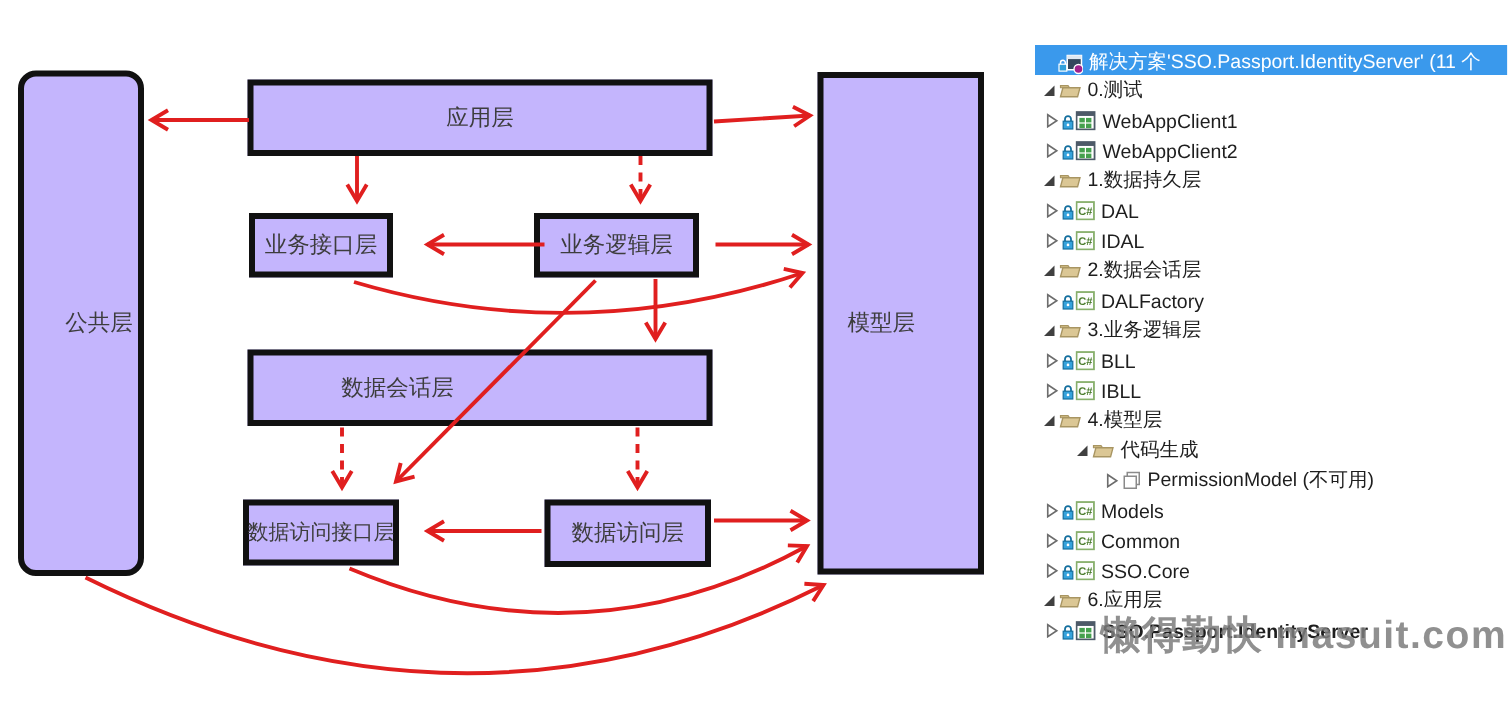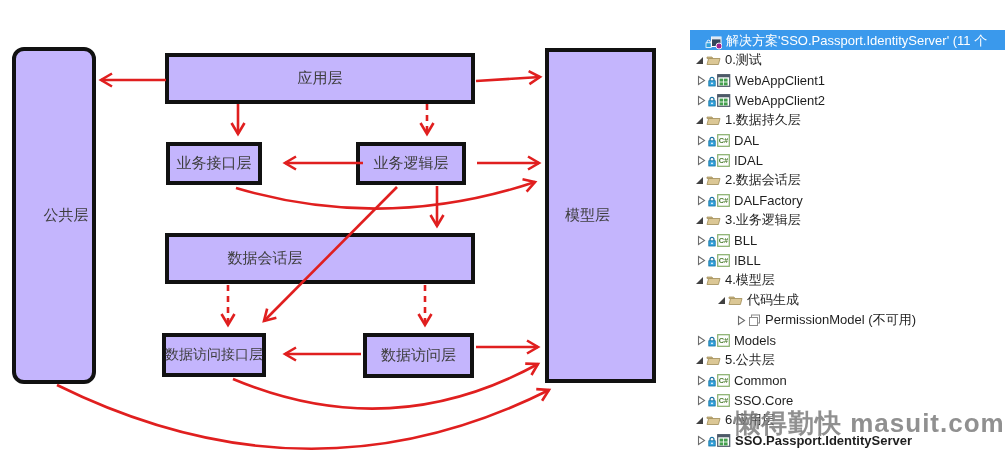--- a/index.html
+++ b/index.html
@@ -364,34 +364,20 @@
           </svg>
         </span>
         <span class="ticon">
           <svg width="13" height="13">
             <rect x="0.7" y="0.7" width="11.6" height="11.6" fill="#fdfdfd" stroke="#87af6b" stroke-width="1.2"></rect>
             <text x="6.5" y="9.4" font-size="7.4" font-weight="bold" fill="#497b2b" text-anchor="middle" font-family="Liberation Sans,sans-serif">C#</text>
           </svg>
         </span>
         <span class="lbl">Models</span>
       </div>
-      <div class="trow lvl-f1">
-        <span class="exp">
-          <svg width="9" height="9">
-            <polygon points="8,1 8,8 1,8" fill="#404040"></polygon>
-          </svg>
-        </span>
-        <span class="ticon">
-          <svg width="15" height="12">
-            <path d="M1,3 h5 l1,1.5 h-6 z" fill="#c9b57e" stroke="#a89562" stroke-width="0.8"></path>
-            <path d="M1,10.5 L2.6,4.5 H14 L12.4,10.5 Z" fill="#dbc795" stroke="#a89562" stroke-width="0.9"></path>
-          </svg>
-        </span>
-        <span class="lbl">5.公共层</span>
-      </div>
       <div class="trow lvl-p2">
         <span class="exp">
           <svg width="9" height="11">
             <polygon points="1.5,1.5 7.5,5.5 1.5,9.5" fill="none" stroke="#6d6d6d" stroke-width="1.1"></polygon>
           </svg>
         </span>
         <span class="lockwrap">
           <svg width="8" height="11">
             <path d="M2,5 V3.4 a2,2 0 0 1 4,0 V5" fill="none" stroke="#156f9e" stroke-width="1.2"></path>
             <rect x="0.8" y="4.8" width="6.4" height="5.2" fill="#35a3dc" stroke="#156f9e" stroke-width="0.8"></rect>

